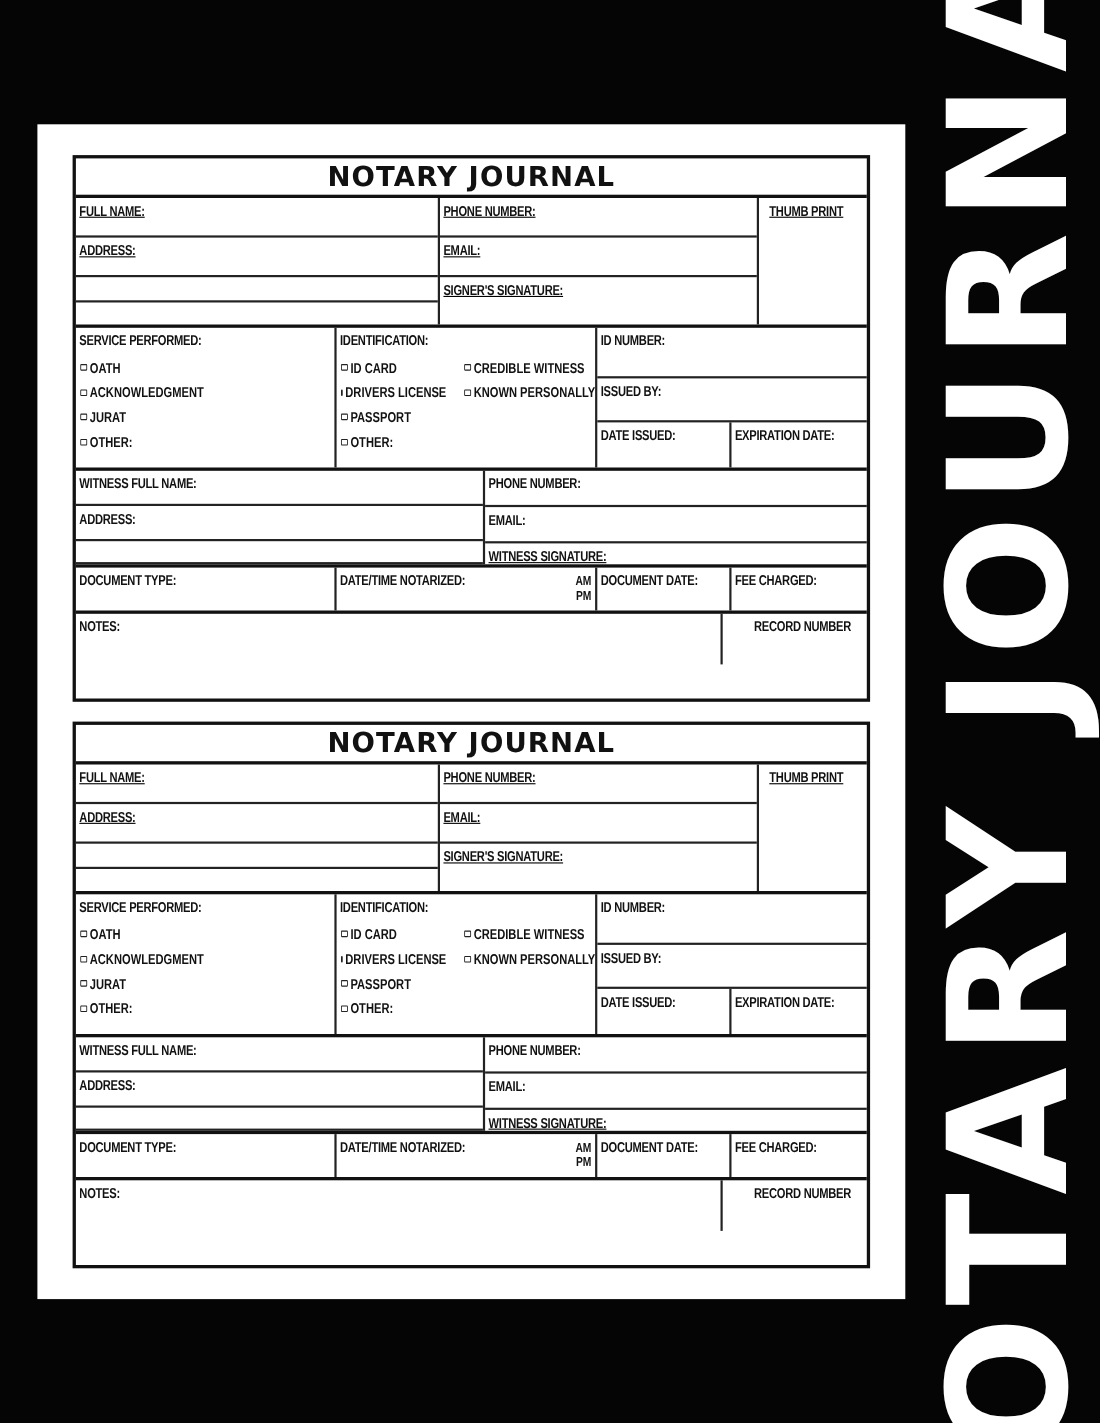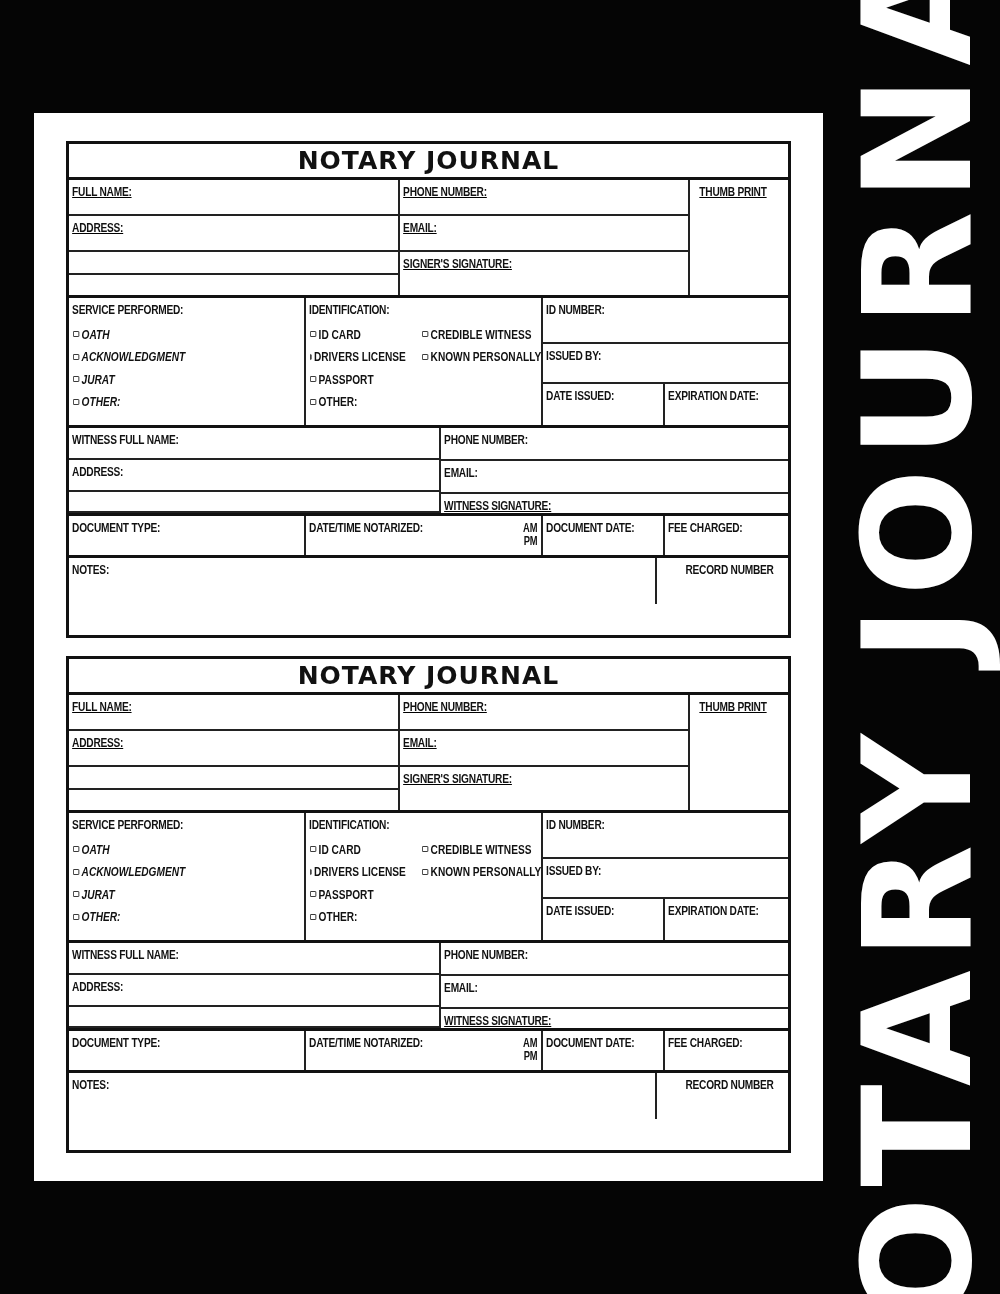--- a/index.html
+++ b/index.html
@@ -63,21 +63,21 @@
   .tb-left .r { border-bottom: 2px solid #222; }
   .tb-left .r:last-child { border-bottom: none; }
   .tb-mid .r { border-bottom: 2px solid #222; }
   .tb-mid .r:last-child { border-bottom: none; }
 
   
   .svc-block { display: flex; height: 130px; border-bottom: 3px solid #111; }
   .svc-col { width: 237px; border-right: 2px solid #222; }
   .id-col { width: 237px; border-right: 2px solid #222; }
   .idn-col { flex: 1; display: flex; flex-direction: column; }
-  .opt-list { padding-left: 4px; margin-top: 6px; font-style: italic; }
+  .opt-list { padding-left: 4px; margin-top: 6px; }
   .opt {
     display: flex; align-items: center; height: 22.5px;
     font-family: "Liberation Sans", sans-serif; font-weight: bold; font-size: 13px;
     transform: scaleX(0.78); transform-origin: left center; white-space: nowrap; color: #111;
   }
   .box {
     display: inline-block; width: 8px; height: 6px; border: 1.3px solid #222;
     border-radius: 1px; margin-right: 3px;
   }
   .id-grid { display: grid; grid-template-columns: 112px 1fr; padding-left: 4px; margin-top: 6px; }

